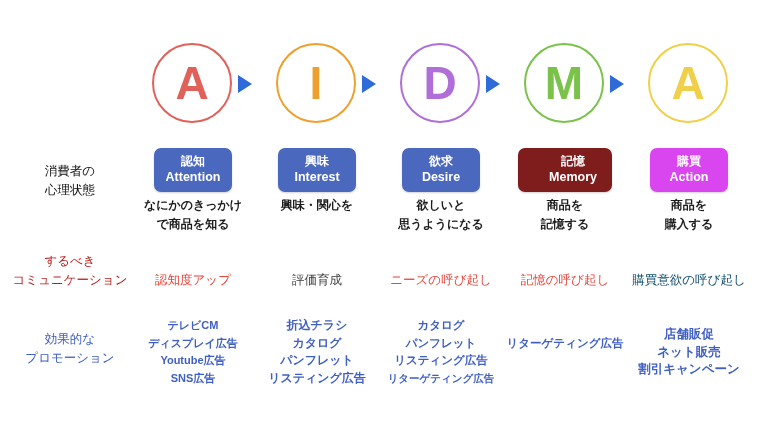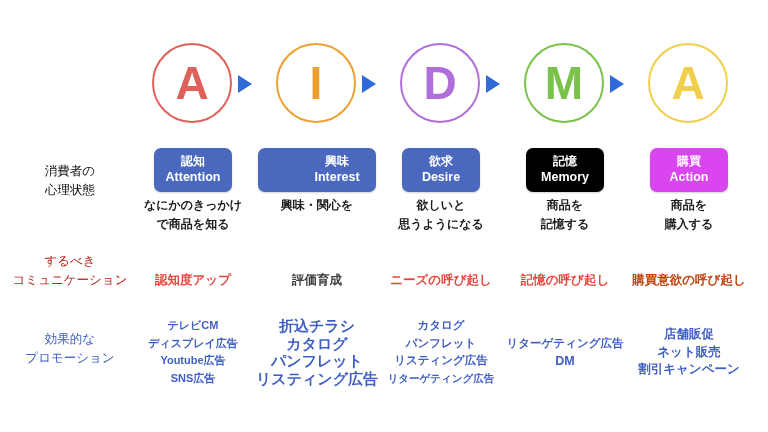--- a/index.html
+++ b/index.html
@@ -121,21 +121,21 @@
   }
   .desc span { display: block; }
 
   .comm {
     position: absolute;
     top: 272px;
     left: -12px;
     width: 148px;
     text-align: center;
     font-size: 12.5px;
-    font-weight: bold;
+    font-weight: normal;
     color: #e8453c;
     line-height: 1.4;
     white-space: nowrap;
   }
 
   .promo {
     position: absolute;
     left: -12px;
     width: 148px;
     text-align: center;
@@ -210,29 +210,29 @@
         </div>
         <div class="comm" style="color: rgb(232, 69, 60);">認知度アップ</div>
         <div class="promo" style="color: rgb(63, 95, 196); font-size: 11px; top: 317px;">
           <span style="line-height: 17.5px;">テレビCM</span>
           <span style="line-height: 17.5px;">ディスプレイ広告</span>
           <span style="line-height: 17.5px;">Youtube広告</span>
           <span style="line-height: 17.5px;">SNS広告</span>
         </div>
       </div>
       <div class="col" style="left: 255px;">
-        <div class="tag-box" style="background: rgb(74, 104, 189); padding-left: 40px;">
+        <div class="tag-box" style="background: rgb(74, 104, 189);">
           <span class="tag-jp">興味</span>
           <span class="tag-en">Interest</span>
         </div>
         <div class="desc">
           <span>興味・関心を</span>
         </div>
         <div class="comm" style="color: #404040;">評価育成</div>
-        <div class="promo" style="color: rgb(63, 95, 196); font-size: 15px; top: 317px;">
+        <div class="promo" style="color: rgb(63, 95, 196); font-size: 12px; top: 317px;">
           <span style="line-height: 17.5px;">折込チラシ</span>
           <span style="line-height: 17.5px;">カタログ</span>
           <span style="line-height: 17.5px;">パンフレット</span>
           <span style="line-height: 17.5px;">リスティング広告</span>
         </div>
       </div>
       <div class="col" style="left: 379px;">
         <div class="tag-box" style="background: rgb(74, 104, 189);">
           <span class="tag-jp">欲求</span>
           <span class="tag-en">Desire</span>
@@ -243,44 +243,43 @@
         </div>
         <div class="comm" style="color: rgb(232, 69, 60);">ニーズの呼び起し</div>
         <div class="promo" style="color: rgb(63, 95, 196); font-size: 11.5px; top: 317px;">
           <span style="line-height: 17.5px;">カタログ</span>
           <span style="line-height: 17.5px;">パンフレット</span>
           <span style="line-height: 17.5px;">リスティング広告</span>
           <span style="line-height: 17.5px; font-size: 10.5px;">リターゲティング広告</span>
         </div>
       </div>
       <div class="col" style="left: 503px;">
-        <div class="tag-box" style="background: #000000;">
+        <div class="tag-box" style="background: #7f1d1d; padding-left: 16px;">
           <span class="tag-jp">記憶</span>
           <span class="tag-en">Memory</span>
         </div>
         <div class="desc">
           <span>商品を</span>
           <span>記憶する</span>
         </div>
         <div class="comm" style="color: rgb(232, 69, 60);">記憶の呼び起し</div>
         <div class="promo" style="color: rgb(63, 95, 196); font-size: 12.5px; top: 335px;">
           <span style="line-height: 17.5px; font-size: 11.5px;">リターゲティング広告</span>
-          <span style="line-height: 17.5px;">DM</span>
         </div>
       </div>
       <div class="col" style="left: 627px;">
         <div class="tag-box" style="background: #d946ef;">
           <span class="tag-jp">購買</span>
           <span class="tag-en">Action</span>
         </div>
         <div class="desc">
           <span>商品を</span>
           <span>購入する</span>
         </div>
-        <div class="comm" style="color: #c2410c;">購買意欲の呼び起し</div>
+        <div class="comm" style="color: #0c4a6e;">購買意欲の呼び起し</div>
         <div class="promo" style="color: rgb(63, 95, 196); font-size: 12.5px; top: 326px;">
           <span style="line-height: 17.5px;">店舗販促</span>
           <span style="line-height: 17.5px;">ネット販売</span>
           <span style="line-height: 17.5px;">割引キャンペーン</span>
         </div>
       </div>
     </div>
 
 </div>
 

